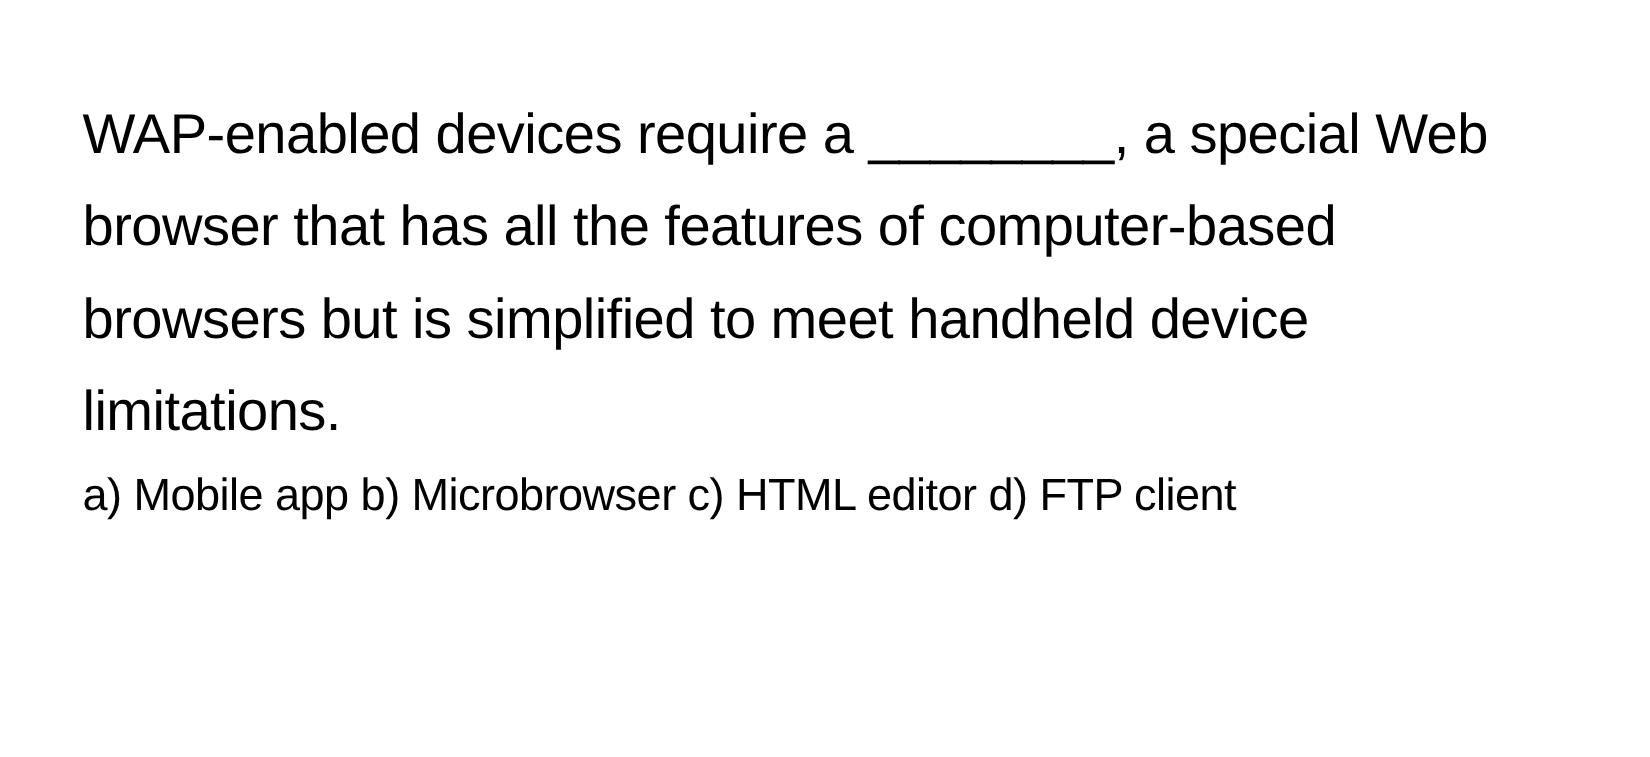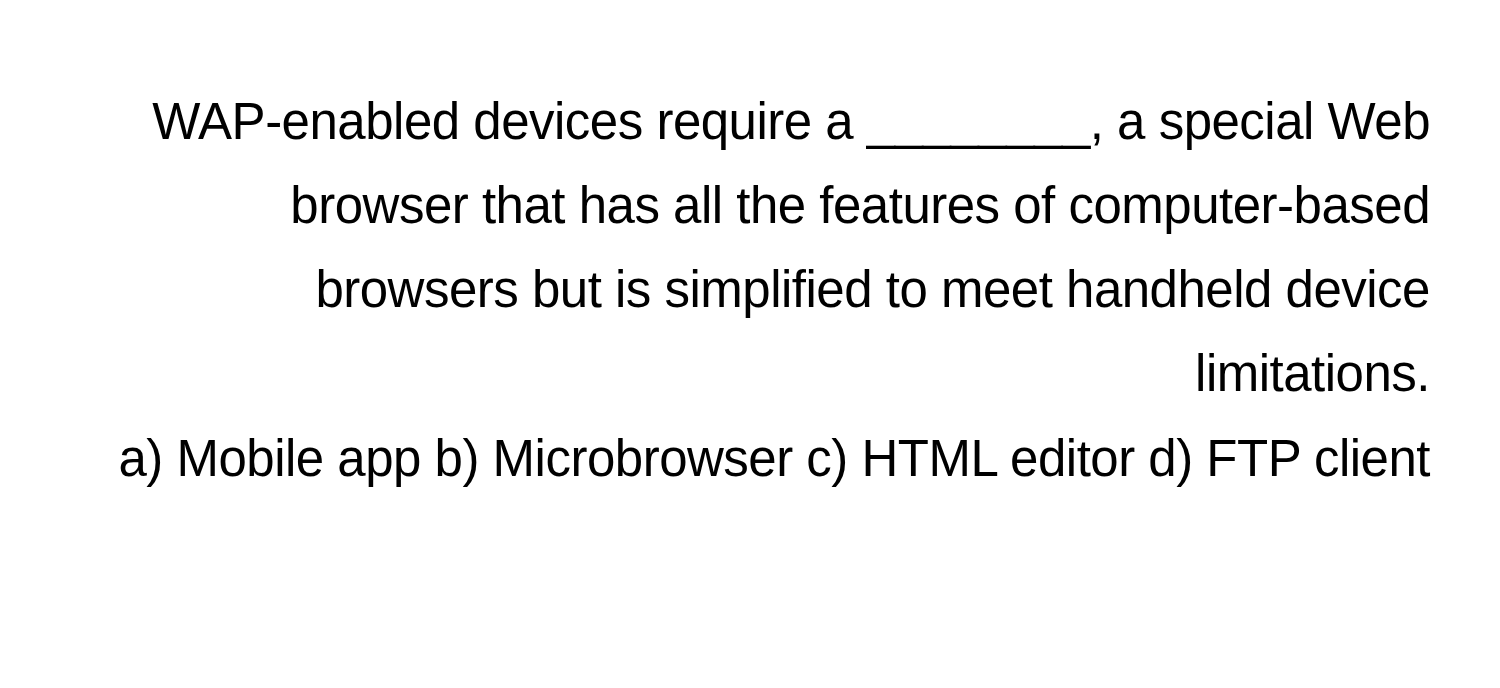--- a/index.html
+++ b/index.html
@@ -1,36 +1,35 @@
 <!DOCTYPE html>
 <html><head>
   <meta charset="utf-8">
   <style>
     * {
       margin: 0;
       padding: 0;
       box-sizing: border-box;
-      text-align: right;
     }
     body {
       width: 1500px;
       height: 688px;
       background: #ffffff;
       font-family: -apple-system, BlinkMacSystemFont, "Segoe UI", Helvetica, Arial, sans-serif;
       padding: 80px 70px 70px 75px;
       color: #000000;
     }
     .question-text {
       font-size: 51px;
       line-height: 1.65;
       letter-spacing: -0.5px;
       font-weight: 400;
     }
     .options-text {
-      font-size: 51px;
+      font-size: 41px;
       line-height: 1.65;
       letter-spacing: -0.5px;
       font-weight: 400;
     }
   </style>
 </head>
 <body>
 
 <div>
   <p class="question-text">WAP-enabled devices require a ________, a special Web browser that has all the features of computer-based browsers but is simplified to meet handheld device limitations.</p>

